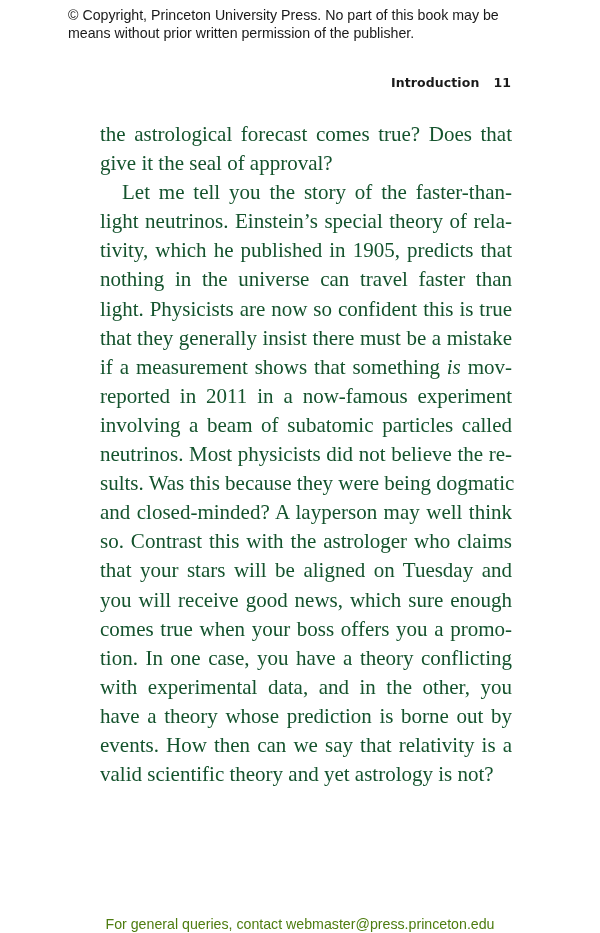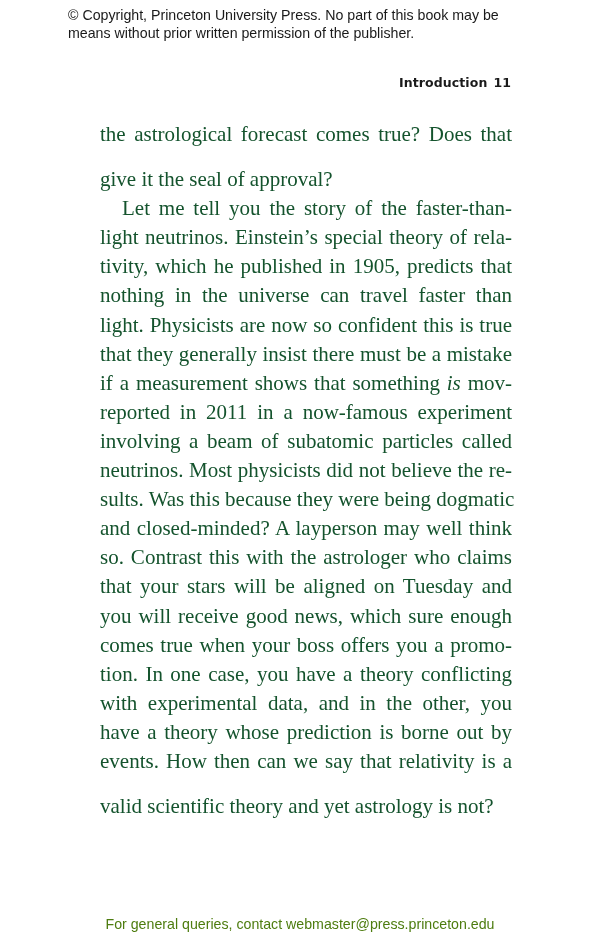--- a/index.html
+++ b/index.html
@@ -7,28 +7,28 @@
   .copyright {
     position: absolute; left: 68px; top: 6px; width: 480px;
     font-family: "Liberation Sans", sans-serif; font-size: 14.2px; line-height: 18px;
     color: #1a1a1a;
   }
   .running-head {
     position: absolute; right: 89px; top: 75px;
     font-family: "DejaVu Sans", sans-serif; font-weight: bold; font-size: 12.5px;
     color: #1a1a1a; letter-spacing: 0.1px;
   }
-  .running-head .pg { margin-left: 6px; }
+  .running-head .pg { margin-left: 14px; }
   .body-text {
     position: absolute; left: 100px; top: 120px; width: 412px;
     font-family: Liberation Serif, serif; font-size: 21px; line-height: 29.1px;
     color: #14532d;
   }
   .line { display: block; white-space: nowrap; text-align: justify; text-align-last: justify; }
-  .line.last { text-align-last: left; margin-top: 16px; }
+  .line.last { text-align-last: left; }
   .line.indent { padding-left: 22px; }
   .footer {
     position: absolute; left: 0; width: 600px; top: 901px; text-align: center;
     font-family: "Liberation Sans", sans-serif; font-size: 14.2px; color: #4d7c0f; margin-top: 15px;
   }
   em { font-style: italic; }
 </style>
 </head>
 <body>
 

